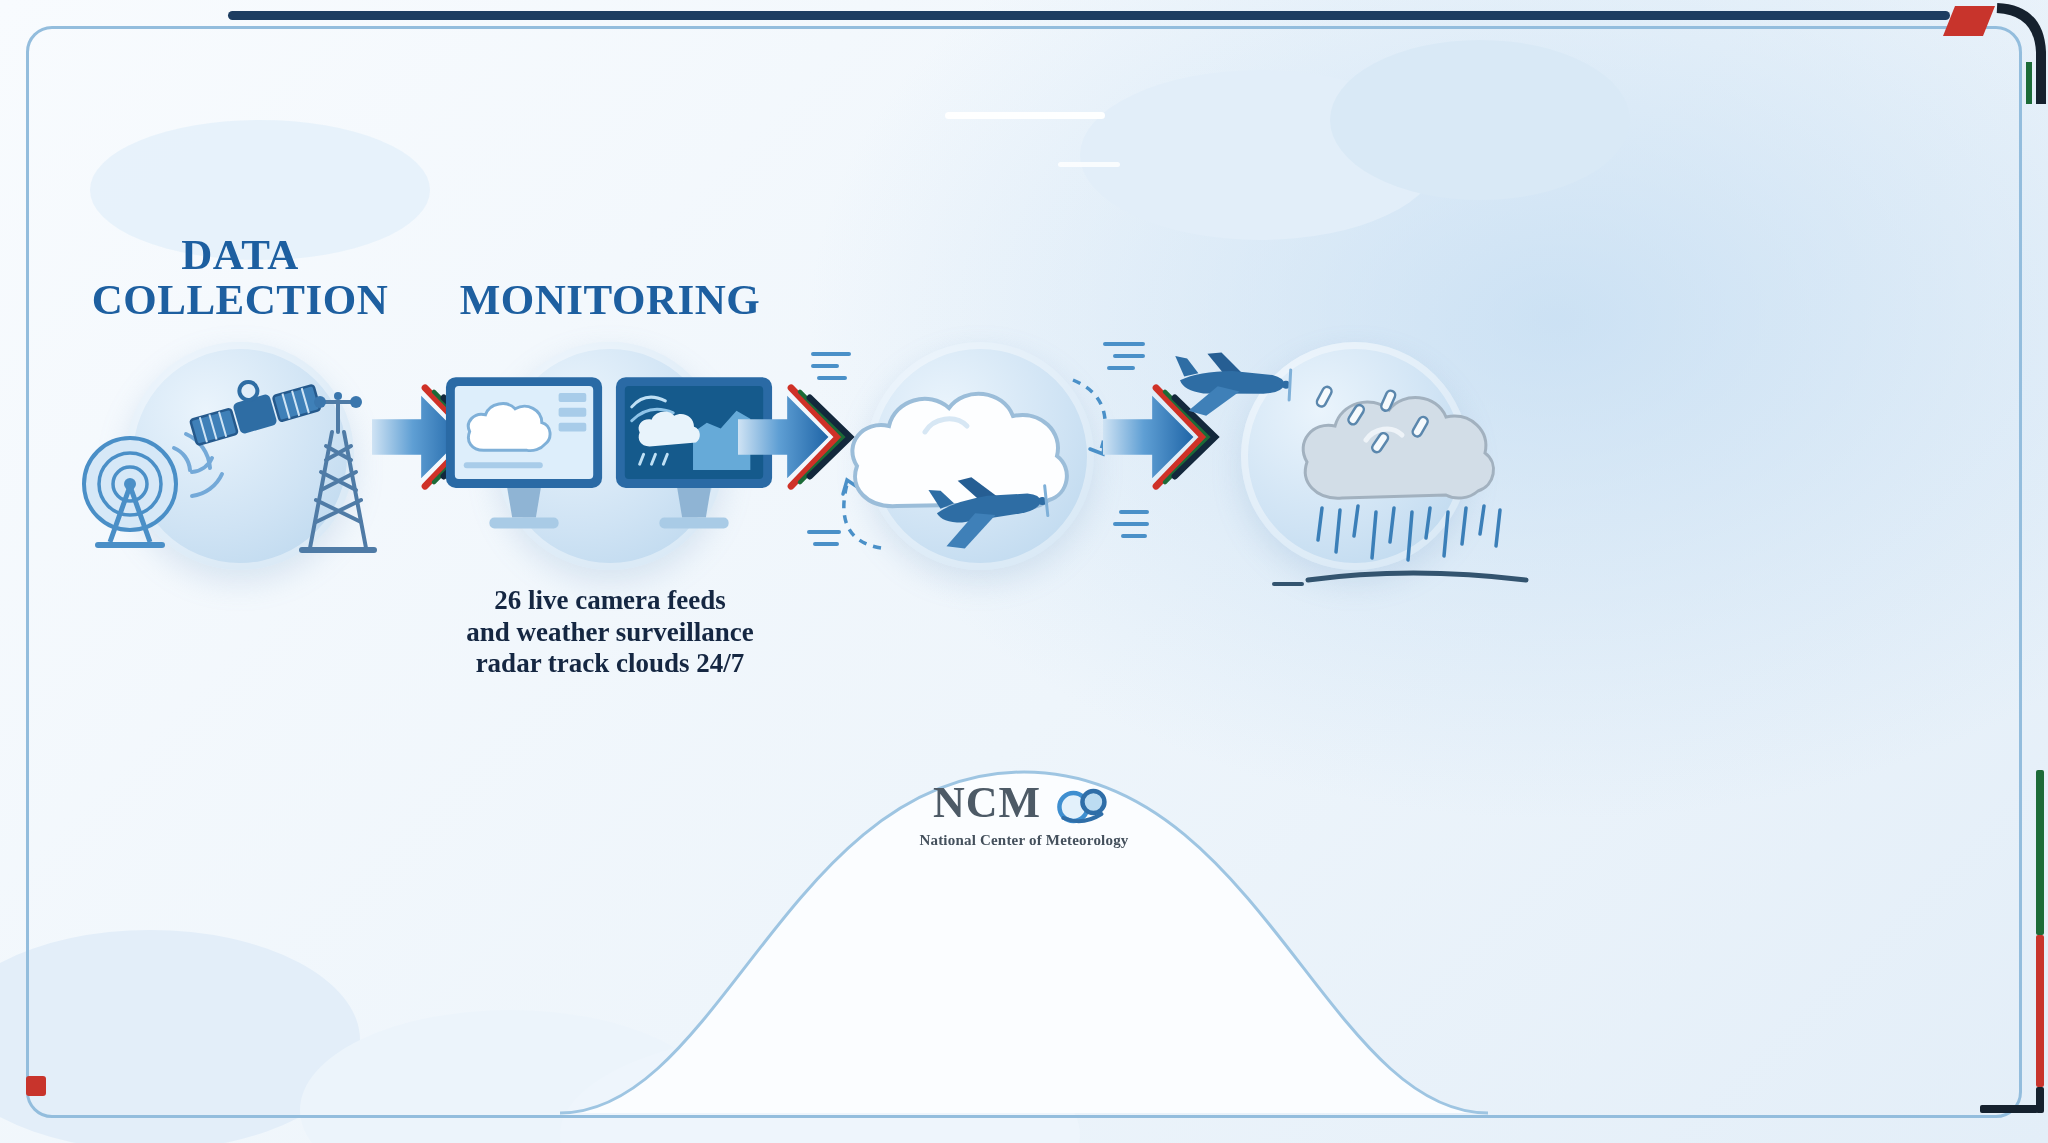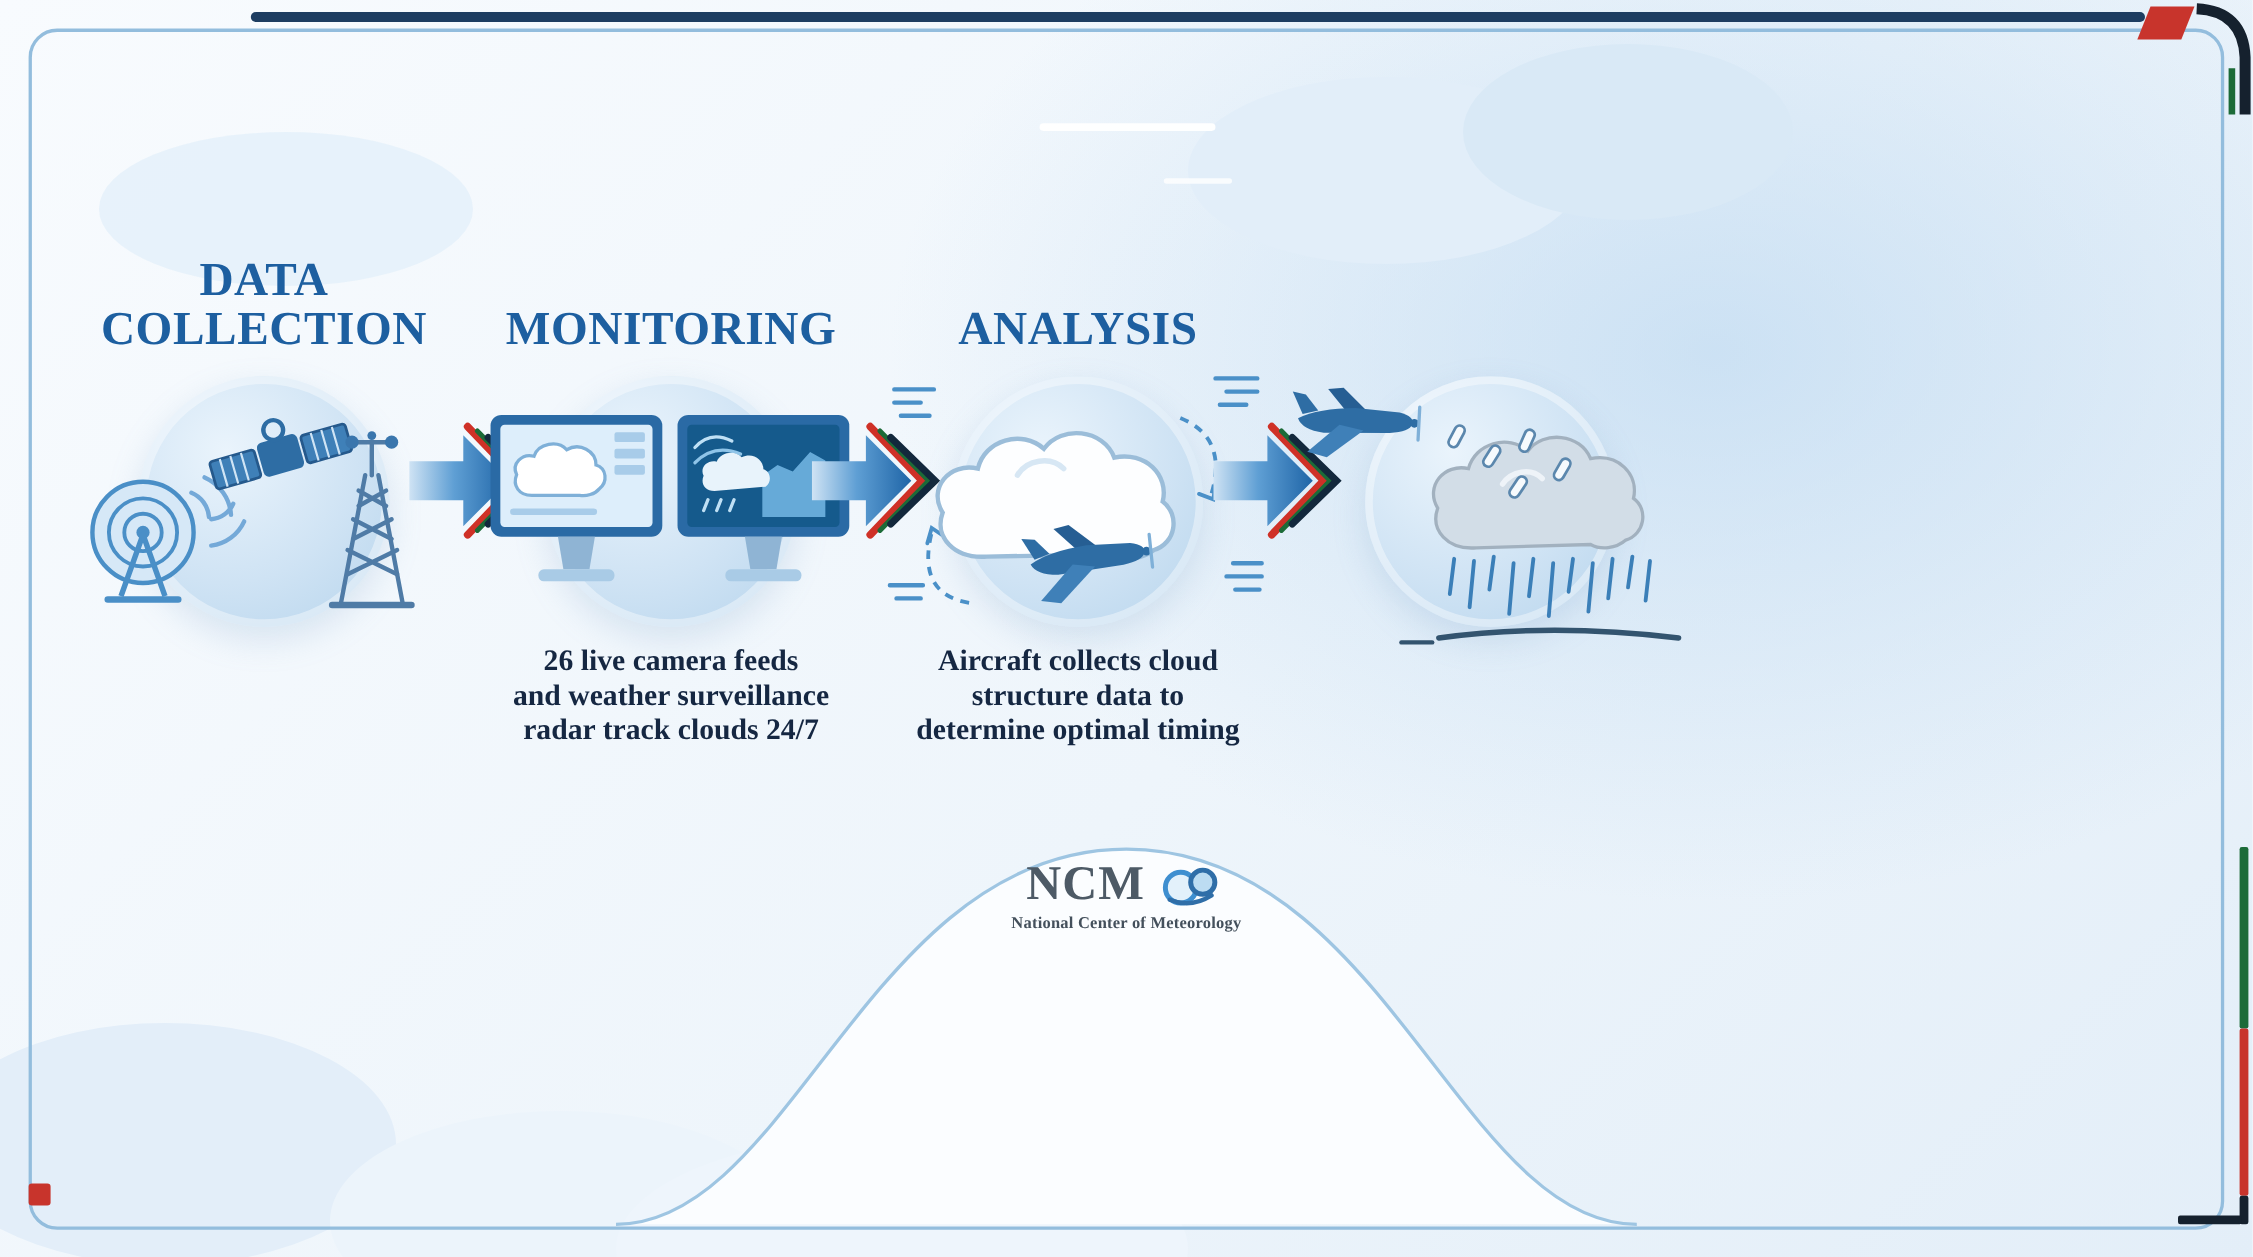--- a/index.html
+++ b/index.html
@@ -201,23 +201,20 @@
           <stop offset="1" stop-color="#1f65a7"></stop>
     </linearGradient>
       </defs>
     <path d="M0 40 H50 V16 L92 58 L50 100 V76 H0 Z" fill="url(#ag2)"></path>
     <path d="M54 8 L102 58 L54 108" fill="none" stroke="#cf3127" stroke-width="7" stroke-linecap="round" stroke-linejoin="round"></path>
     <path d="M63 12 L108 58 L63 104" fill="none" stroke="#1c6b38" stroke-width="4.5" stroke-linecap="round"></path>
     <path d="M73 18 L114 58 L73 98" fill="none" stroke="#13283c" stroke-width="6.5" stroke-linecap="round"></path>
   </svg>
 
   <div class="stage stage-3 z3">
-    <div class="title-box">
-      <h2 class="stage-title">ANALYSIS</h2>
-    </div>
     <div class="icon-circle"></div>
     <svg class="icon-art art-3" viewBox="0 0 350 260">
 
       <g stroke="#4a90c8" stroke-width="4" stroke-linecap="round">
         <path d="M8 18 h36 M8 30 h24 M14 42 h26"></path>
         <path d="M300 8 h38 M310 20 h28 M304 32 h24"></path>
         <path d="M316 176 h26 M310 188 h32 M318 200 h22"></path>
         <path d="M4 196 h30 M10 208 h22"></path>
       </g>
 
@@ -231,23 +228,20 @@
 
       <g transform="translate(122 140) rotate(-6)">
         <path d="M50 30 L30 8 L44 6 L68 28 Z" fill="#265e93"></path>
         <path d="M6 38 Q24 28 58 26 L98 28 Q112 31 110 38 Q108 45 90 47 L30 50 Q10 48 6 38 Z" fill="#2e6da4"></path>
         <path d="M44 42 L12 72 L30 76 L64 46 Z" fill="#3f80b8"></path>
         <path d="M10 34 L0 14 L12 16 L24 30 Z" fill="#2e6da4"></path>
         <circle cx="112" cy="37" r="4" fill="#2e6da4"></circle>
         <path d="M116 22 L116 52" stroke="#7fb0d8" stroke-width="3" stroke-linecap="round"></path>
       </g>
     </svg>
-    <p class="stage-desc">Aircraft collects cloud
-structure data to
-determine optimal timing</p>
   </div>
 
   <svg class="flow-arrow arrow-3 z3" viewBox="0 0 120 116">
     <defs>
         <linearGradient id="ag3" x1="0" y1="0" x2="1" y2="0">
       <stop offset="0" stop-color="#cfe3f4"></stop>
           <stop offset="0.45" stop-color="#5f9fd4"></stop>
           <stop offset="1" stop-color="#1f65a7"></stop>
     </linearGradient>
       </defs>

